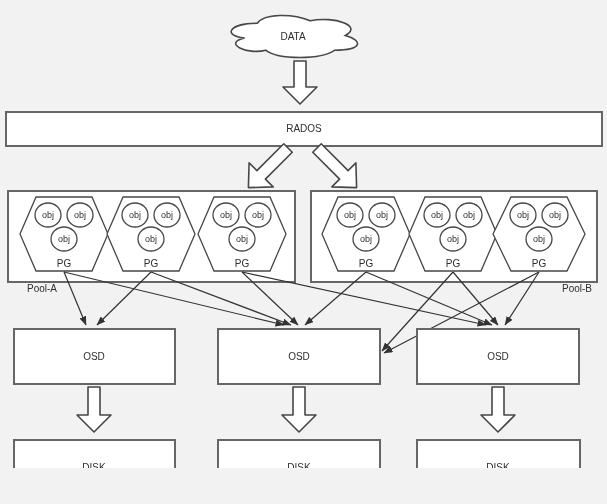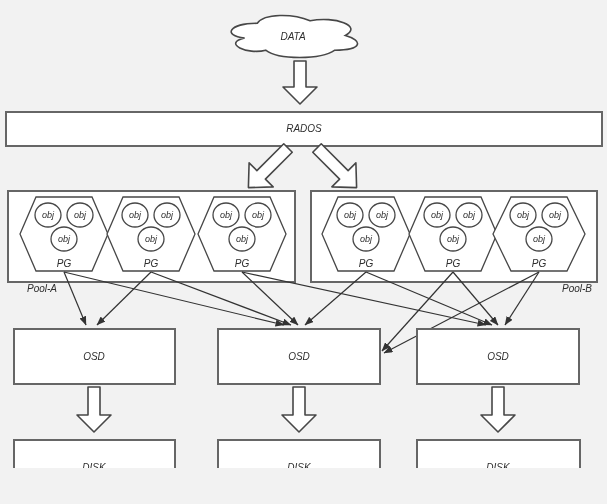--- a/index.html
+++ b/index.html
@@ -5,21 +5,21 @@
   :root{
     --background:#f2f2f2;
     --box-fill:#ffffff;
     --box-border:#666666;
     --shape-stroke:#474747;
     --text:#2e2e2e;
     --connector:#333333;
   }
   html,body{margin:0;padding:0;}
   body{background:var(--background);font-family:"Liberation Sans",sans-serif;}
-  .stage{position:relative;width:607px;height:468px;background:var(--background);overflow:hidden;font-style:italic;}
+  .stage{position:relative;width:607px;height:468px;background:var(--background);overflow:hidden;}
   svg{display:block;}
   .box{fill:var(--box-fill);stroke:var(--box-border);stroke-width:2;}
   .pool{fill:var(--box-fill);stroke:var(--box-border);stroke-width:2;}
   .hex{fill:var(--box-fill);stroke:var(--shape-stroke);stroke-width:1.3;}
   .objc{fill:var(--box-fill);stroke:var(--shape-stroke);stroke-width:1.3;}
   .cloud{fill:var(--box-fill);stroke:var(--shape-stroke);stroke-width:1.6;}
   .blockarrow{fill:var(--box-fill);stroke:var(--shape-stroke);stroke-width:1.6;stroke-linejoin:round;}
   .lbl{fill:var(--text);font-size:10px;text-anchor:middle;}
   .lbl-small{fill:var(--text);font-size:9px;text-anchor:middle;}
   .pool-lbl{fill:var(--text);font-size:10px;}

